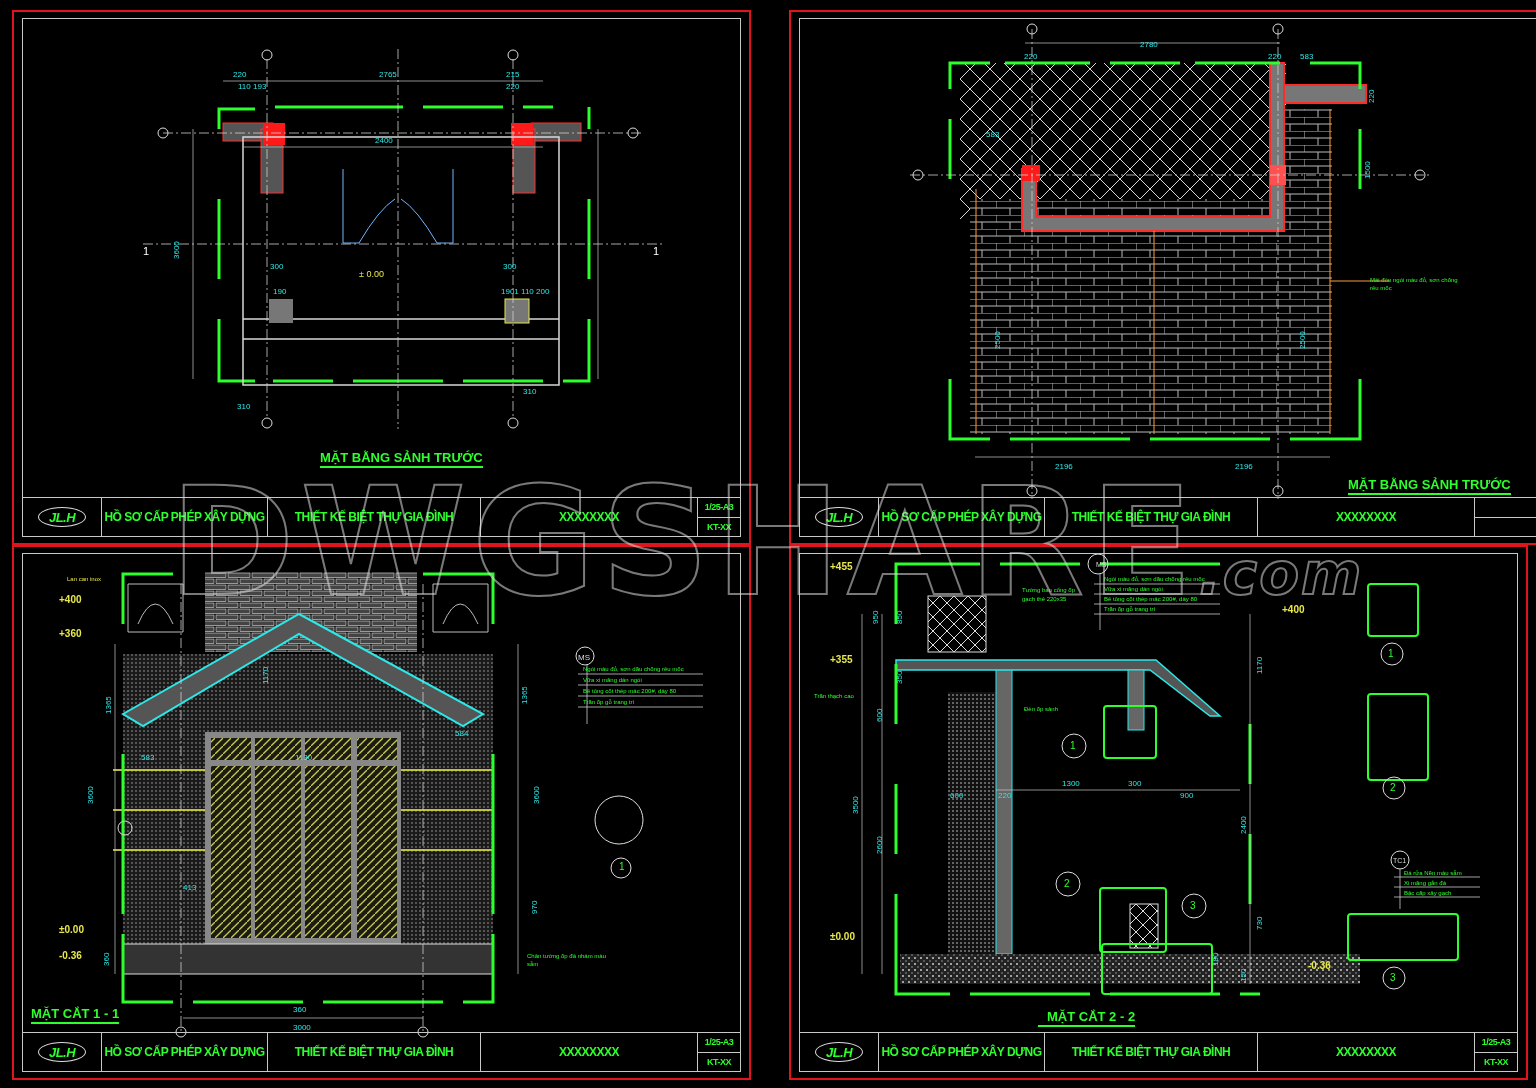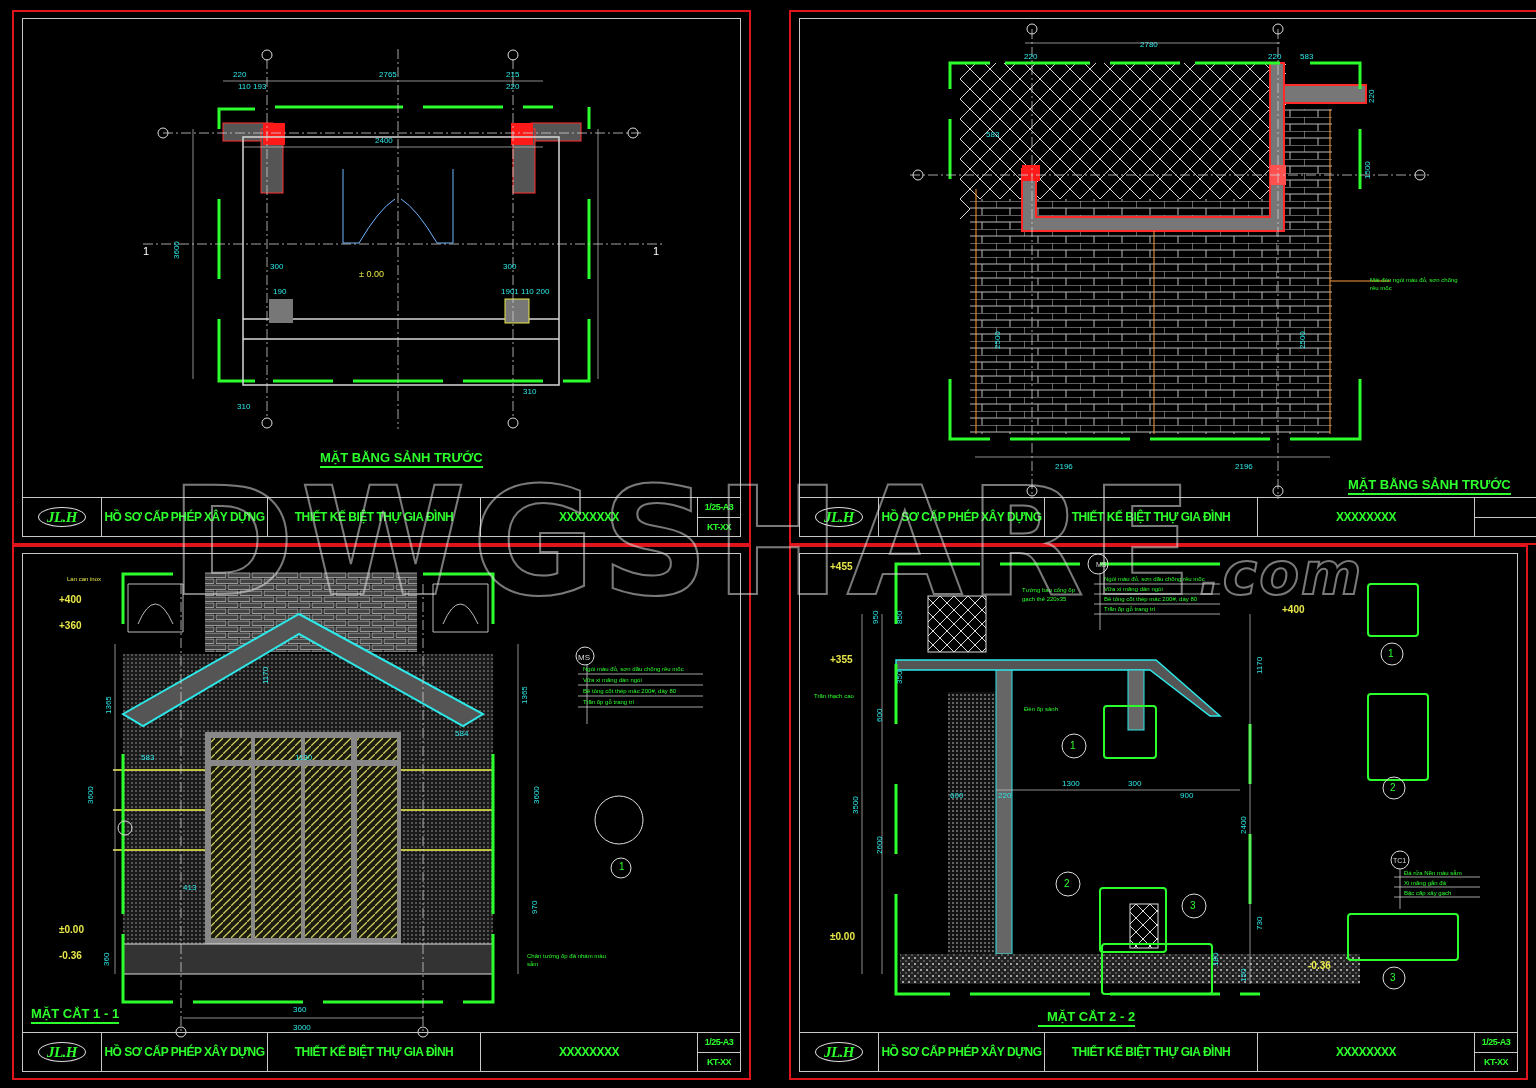--- a/index.html
+++ b/index.html
@@ -4,21 +4,21 @@
 <style>
   html,body{margin:0;padding:0;background:#000;}
   body{width:1536px;height:1088px;position:relative;overflow:hidden;font-family:"Liberation Sans",sans-serif;}
   .sheet{position:absolute;border:2px solid #e0141c;box-sizing:border-box;}
   .inner{position:absolute;border:1px solid #c8c8c8;box-sizing:border-box;}
   .tb{position:absolute;left:0;right:0;bottom:0;height:38px;border-top:1px solid #c8c8c8;display:flex;}
   .tb .c{border-right:1px solid #c8c8c8;display:flex;align-items:center;justify-content:center;color:#2dff2d;font-size:12px;font-weight:bold;letter-spacing:-0.5px;white-space:nowrap;}
   .tb .c:last-child{border-right:none;flex-direction:column;}
   .tb .c:last-child span{flex:1;display:flex;align-items:center;justify-content:center;width:100%;font-size:9px;}
   .tb .c:last-child span:first-child{border-bottom:1px solid #c8c8c8;}
-  .logo{width:46px;height:18px;border:1.5px solid #ddd;border-radius:50%;display:flex;align-items:center;justify-content:center;color:#2dff2d;font-size:15px;font-style:italic;font-family:Liberation Serif, serif;}
+  .logo{width:46px;height:18px;border:1.5px solid #ddd;border-radius:50%;display:flex;align-items:center;justify-content:center;color:#2dff2d;font-size:13px;font-style:italic;}
   svg{position:absolute;left:0;top:0;}
   .title{position:absolute;color:#2dff2d;font-weight:bold;font-size:13px;border-bottom:2px solid #2dff2d;padding-bottom:1px;white-space:nowrap;}
   .note{position:absolute;color:#2dff2d;font-size:6px;white-space:nowrap;}
   .lvl{position:absolute;color:#e8e84a;font-size:10px;font-weight:bold;}
   .watermark{position:absolute;left:170px;top:455px;font-family:"DejaVu Sans",sans-serif;font-weight:bold;font-size:150px;letter-spacing:6px;color:transparent;-webkit-text-stroke:2px rgba(220,220,220,0.55);white-space:nowrap;pointer-events:none;}
   .watermark small{font-size:58px;letter-spacing:2px;font-style:italic;}
 </style>
 </head>
 <body>
 
@@ -312,21 +312,21 @@
           <line x1="555" y1="153" x2="680" y2="153"></line>
         </g>
     </svg>
     <div class="note" style="left:560px;top:112px;">Ngói màu đỏ, sơn dầu chống rêu mốc</div>
     <div class="note" style="left:560px;top:123px;">Vữa xi măng dán ngói</div>
     <div class="note" style="left:560px;top:134px;">Bê tông cốt thép mác 200#, dày 80</div>
     <div class="note" style="left:560px;top:145px;">Trần ốp gỗ trang trí</div>
     <div class="note" style="left:44px;top:22px;color:#e8e84a;">Lan can inox</div>
     <div class="note" style="left:504px;top:398px;width:84px;white-space:normal;line-height:8px;">Chân tường ốp đá nhám màu sẫm</div>
     <div class="lvl" style="left:36px;top:40px;">+400</div>
-    <div class="lvl" style="left:36px;top:66px;">+360</div>
+    <div class="lvl" style="left:36px;top:74px;">+360</div>
     <div class="lvl" style="left:36px;top:370px;">±0.00</div>
     <div class="lvl" style="left:36px;top:396px;">-0.36</div>
     <div class="title" style="left:8px;top:452px;">MẶT CẮT 1 - 1</div>
     <div class="tb">
       <div class="c" style="width:78px;">
           <div class="logo">JL.H</div>
         </div>
       <div class="c" style="width:165px;">HỒ SƠ CẤP PHÉP XÂY DỰNG</div>
       <div class="c" style="width:212px;">THIẾT KẾ BIỆT THỰ GIA ĐÌNH</div>
       <div class="c" style="width:216px;">XXXXXXXX</div>

